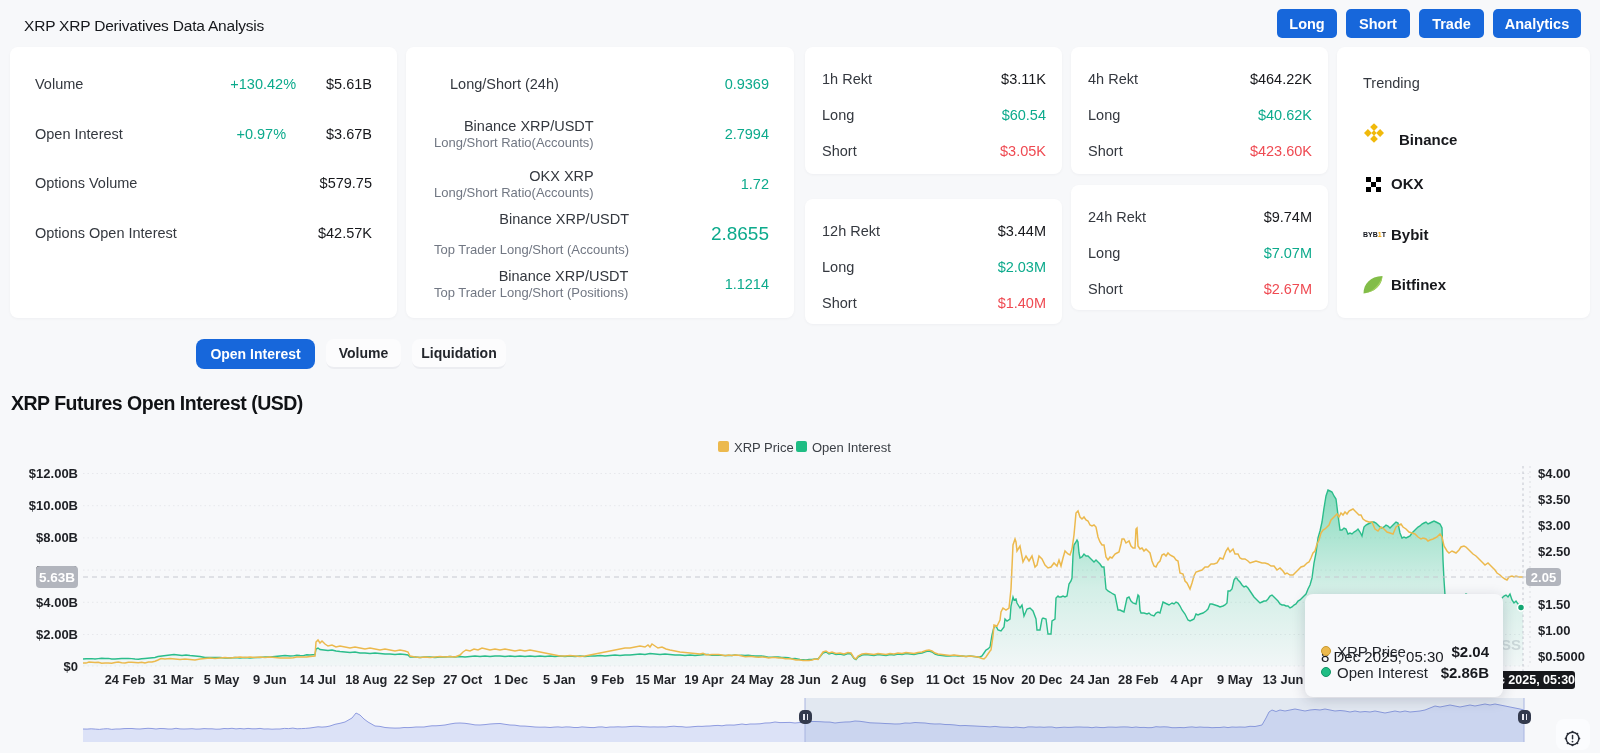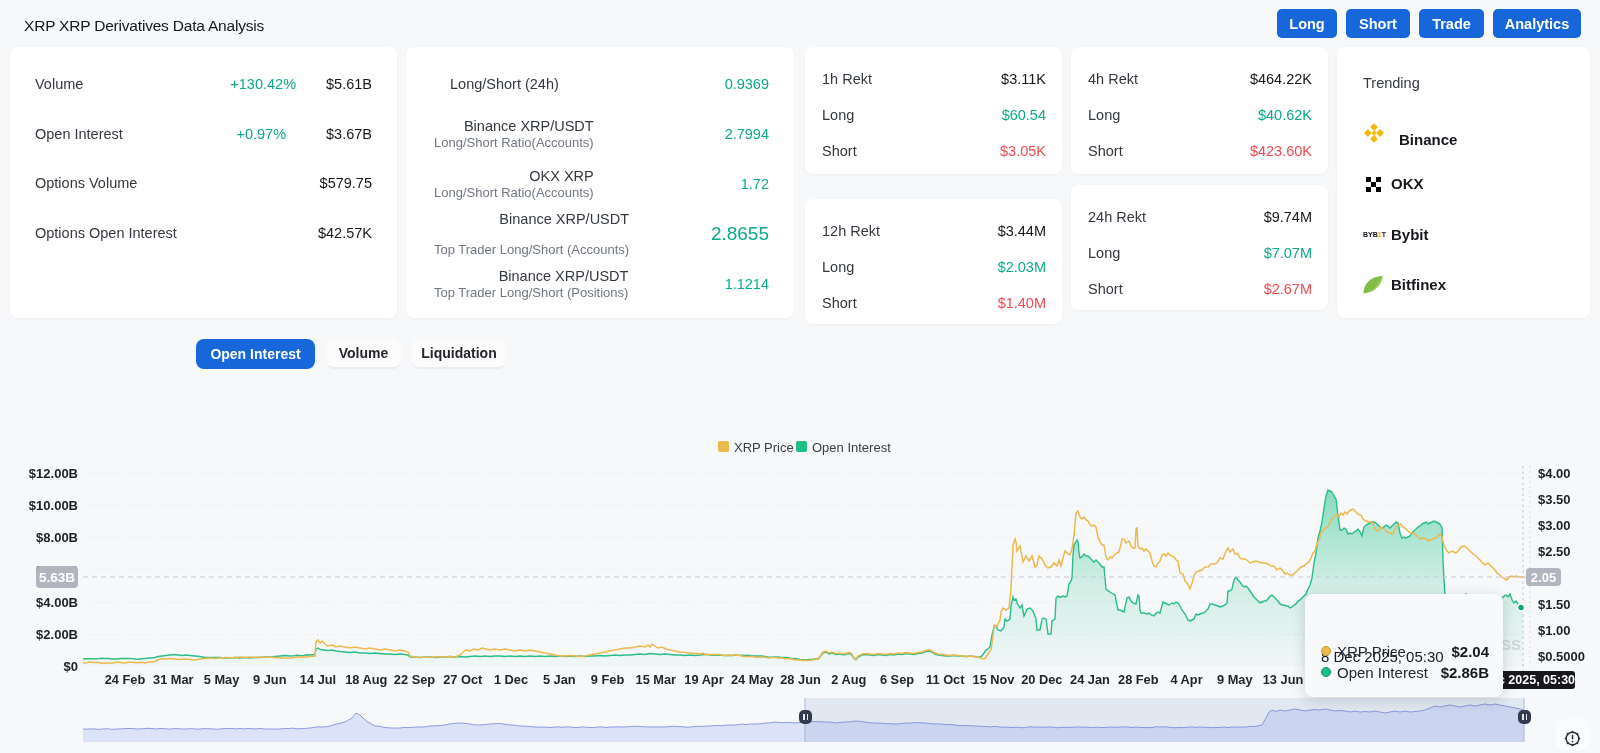--- a/index.html
+++ b/index.html
@@ -177,20 +177,21 @@
     <path d="M3.5 21.5 C10 20.5 18 16 22.5 4 C22 13 14.5 20.5 3.5 21.5 Z" fill="#a5d162"></path>
     </svg>
   </div>
   <div class="abs" style="left:54px;top:229px;font-size:15px;font-weight:700;color:#17181c;">Bitfinex</div>
 </div>
 
 <div class="tab active" style="left:196px;width:119px;">Open Interest</div>
 <div class="tab" style="left:326px;width:75px;">Volume</div>
 <div class="tab" style="left:412px;width:94px;">Liquidation</div>
 
+<div class="abs" style="left:11px;top:392px;font-size:19.5px;font-weight:700;color:#101215;letter-spacing:-0.5px;">XRP Futures Open Interest (USD)</div>
 
 <div class="abs" style="left:718px;top:441px;width:11px;height:11px;background:#ecb94d;border-radius:2px;"></div>
 <div class="abs" style="left:734px;top:440px;font-size:13px;color:#3c4046;">XRP Price</div>
 <div class="abs" style="left:796px;top:441px;width:11px;height:11px;background:#1fbd84;border-radius:2px;"></div>
 <div class="abs" style="left:812px;top:440px;font-size:13px;color:#3c4046;">Open Interest</div>
 
 <svg class="chart" width="1600" height="323" viewBox="0 430 1600 323">
 <defs>
 <linearGradient id="gfill" x1="0" y1="490" x2="0" y2="666" gradientUnits="userSpaceOnUse">
 <stop offset="0" stop-color="#2ec48e" stop-opacity="0.55"></stop>

